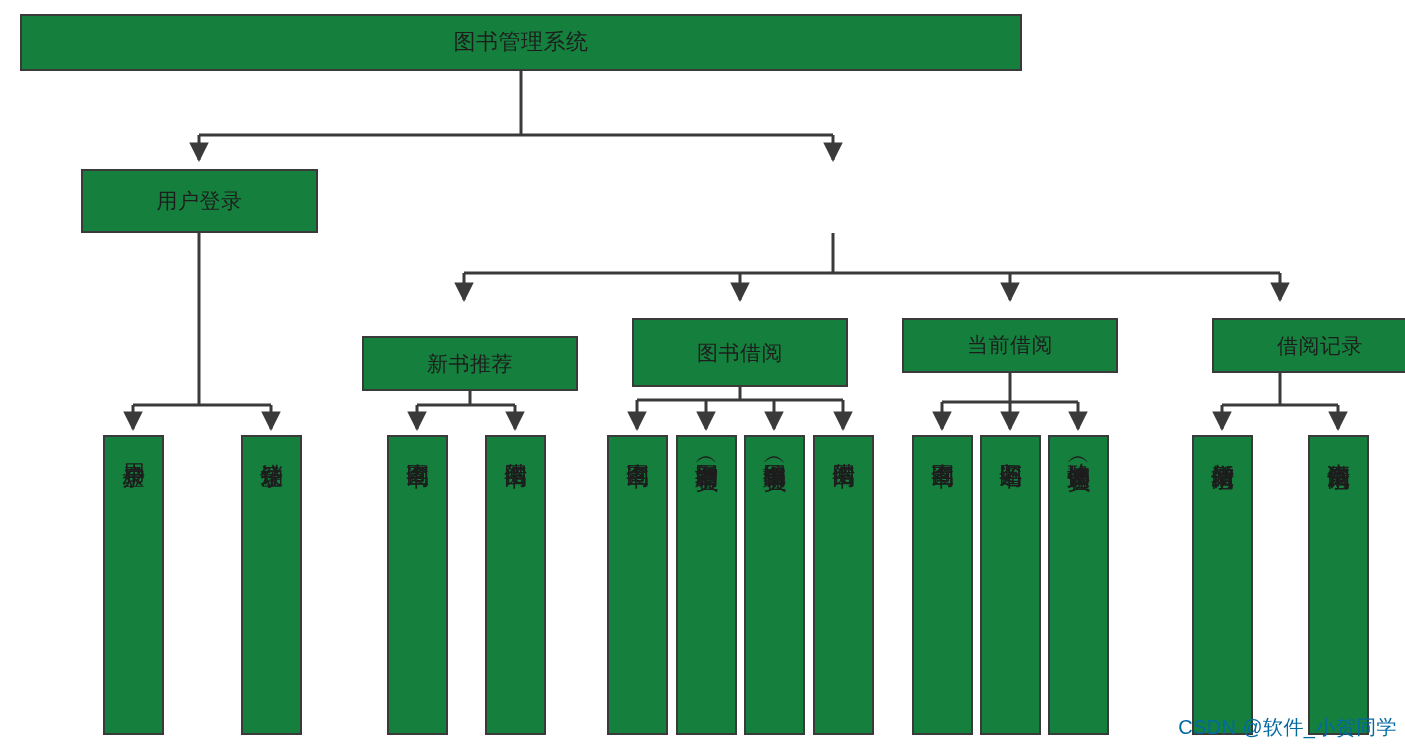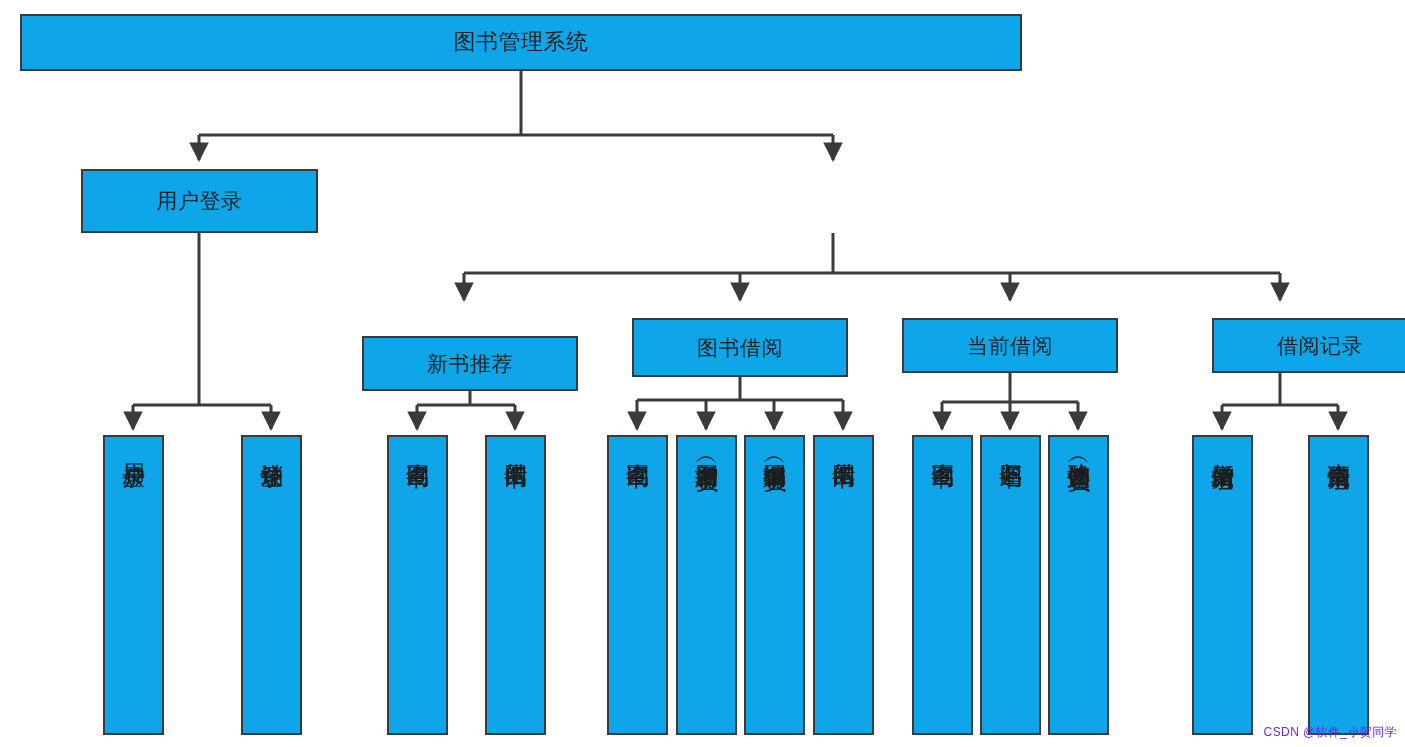--- a/index.html
+++ b/index.html
@@ -23,21 +23,21 @@
     left: 0;
     top: 0;
     width: 1405px;
     height: 747px;
     pointer-events: none;
   }
   .node {
     position: absolute;
     box-sizing: border-box;
     border: 2.5px solid #3a3a3a;
-    background: #0ea5e9;
+    background: #15803d;
     display: flex;
     align-items: center;
     justify-content: center;
     color: #1d1d1d;
     text-align: right;
   }
   .node .label {
     display: block;
     line-height: 1.12;
     letter-spacing: 0.5px;
@@ -61,22 +61,22 @@
     text-orientation: upright;
     font-size: 23px;
     line-height: 1.02;
     letter-spacing: 1px;
     white-space: nowrap;
   }
   #watermark {
     position: absolute;
     right: 8px;
     bottom: 6px;
-    font-size: 12px;
-    color: #6d28d9;
+    font-size: 20px;
+    color: #0369a1;
     letter-spacing: 0.4px;
     font-family: "Liberation Sans", "DejaVu Sans", sans-serif;
     white-space: nowrap;
   }
 </style>
 </head>
 <body>
 
 <div id="canvas">
 
@@ -134,24 +134,24 @@
     <span class="label">图书管理系统</span>
   </div>
 
   <div class="node h" style="left:81px; top:169px; width:237px; height:64px;">
     <span class="label">用户登录</span>
   </div>
 
   <div class="node h" style="left:362px; top:318px; width:216px; height:55px;margin-top:18px;">
     <span class="label">新书推荐</span>
   </div>
-  <div class="node h" style="left:632px; top:318px; width:216px; height:59px;">
+  <div class="node h" style="left:632px; top:318px; width:216px; height:69px;">
     <span class="label">图书借阅</span>
   </div>
-  <div class="node h" style="left:902px; top:318px; width:216px; height:55px;">
+  <div class="node h" style="left:902px; top:318px; width:216px; height:55px;font-family:Liberation Serif, serif;">
     <span class="label">当前借阅</span>
   </div>
   <div class="node h" style="left:1172px; top:318px; width:216px; height:55px;margin-left:40px;">
     <span class="label">借阅记录</span>
   </div>
 
   <div class="node v" style="left:103px; top:435px; width:61px; height:300px;">
     <span class="label">用户登录</span>
   </div>
   <div class="node v" style="left:241px; top:435px; width:61px; height:300px;">

